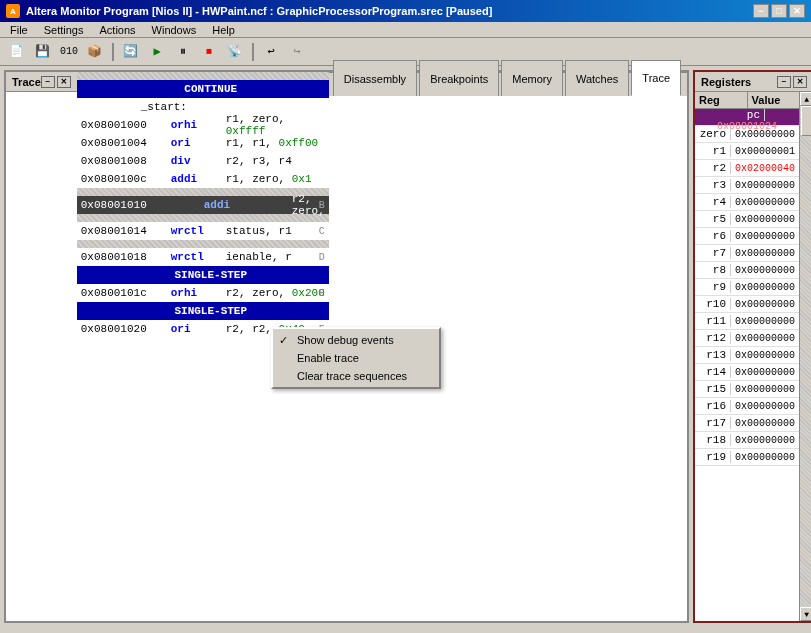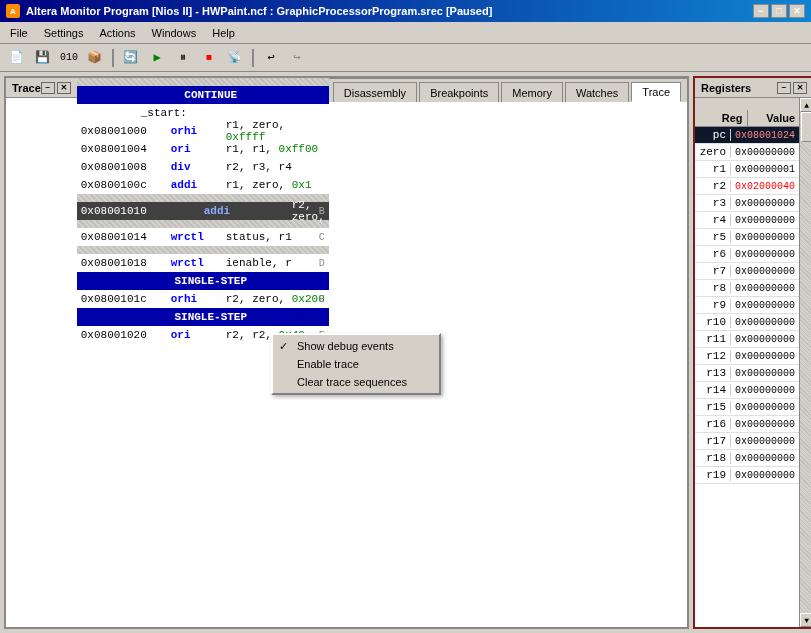--- a/index.html
+++ b/index.html
@@ -53,21 +53,21 @@
       font-family: Arial, sans-serif;
     }
 
     
     .menu-bar {
       background: #d4d0c8;
       border-bottom: 1px solid #888;
       padding: 2px 4px;
       display: flex;
       gap: 4px;
-      height: 22px;
+      height: 16px;
       align-items: center;
       font-family: 'Arial', sans-serif;
       font-size: 11px;
     }
     .menu-item {
       padding: 2px 6px;
       cursor: pointer;
     }
 
     
@@ -198,21 +198,21 @@
     }
     .tab {
       padding: 2px 10px;
       border: 1px solid #888;
       border-bottom: none;
       background: #d4d0c8;
       cursor: pointer;
       font-size: 11px;
       font-family: Arial, sans-serif;
       margin-right: 2px;
-      height: 20px;
+      height: 36px;
       display: flex; align-items: center;
     }
     .tab.active {
       background: white;
       border-bottom: 1px solid white;
       font-weight: normal;
     }
 
     
     .registers-panel {
@@ -231,31 +231,30 @@
       display: flex;
       background: #d4d0c8;
       font-weight: bold;
       font-size: 11px;
       font-family: Arial, sans-serif;
       border-bottom: 1px solid #888;
     }
     .reg-header-cell {
       padding: 2px 4px;
       flex: 1;
-      text-align: right;
+      text-align: left;
       border-right: 1px solid #888;
-      margin-top: 12px;
     }
     .reg-row {
       display: flex;
       border-bottom: 1px solid #e0e0e0;
       height: 17px;
       align-items: center;
     }
-    .reg-row.selected { background: #0f172a; color: white; }
+    .reg-row.selected { background: #701a75; color: white; flex-direction: column; }
     .reg-row.selected .reg-value { color: white; }
     .reg-name {
       width: 36px;
       padding: 0 4px;
       font-size: 11px;
       border-right: 1px solid #ccc;
       text-align: right;
     }
     .reg-value {
       padding: 0 4px;

